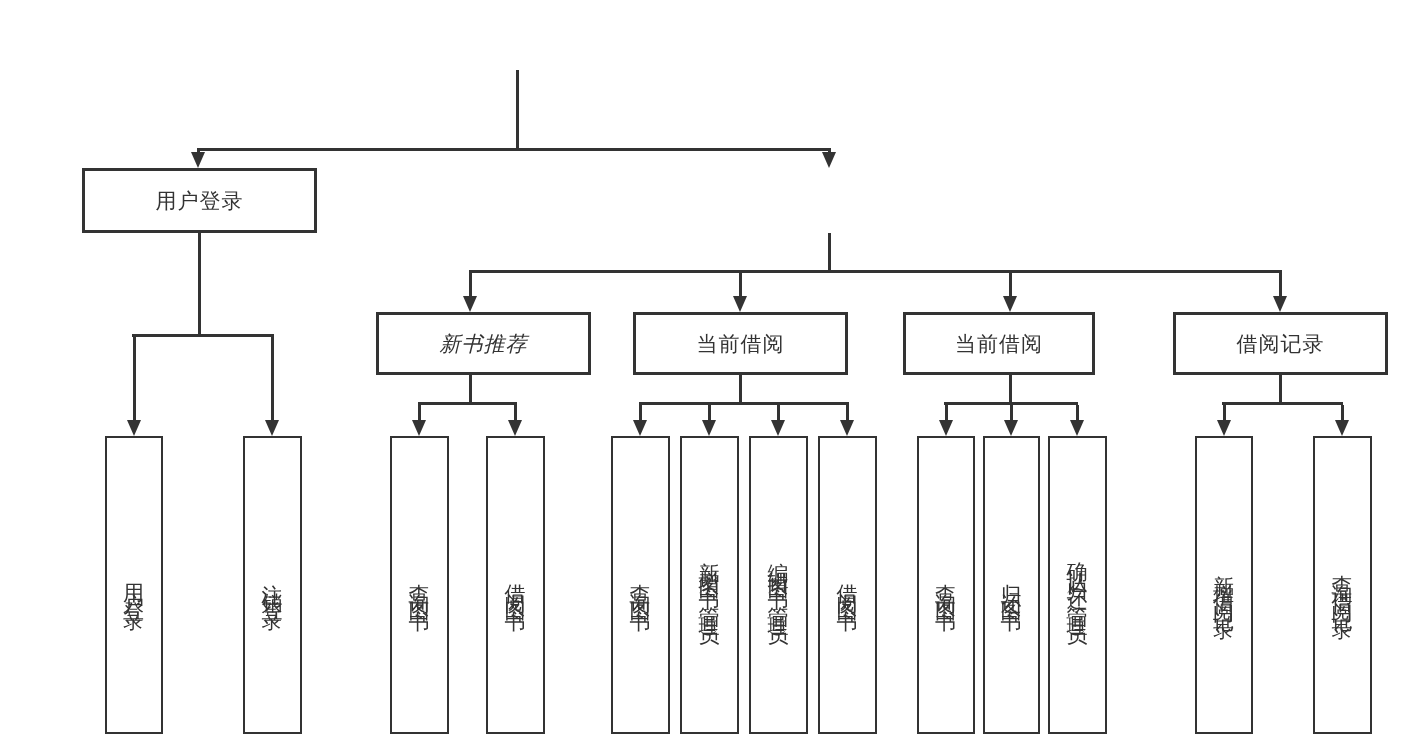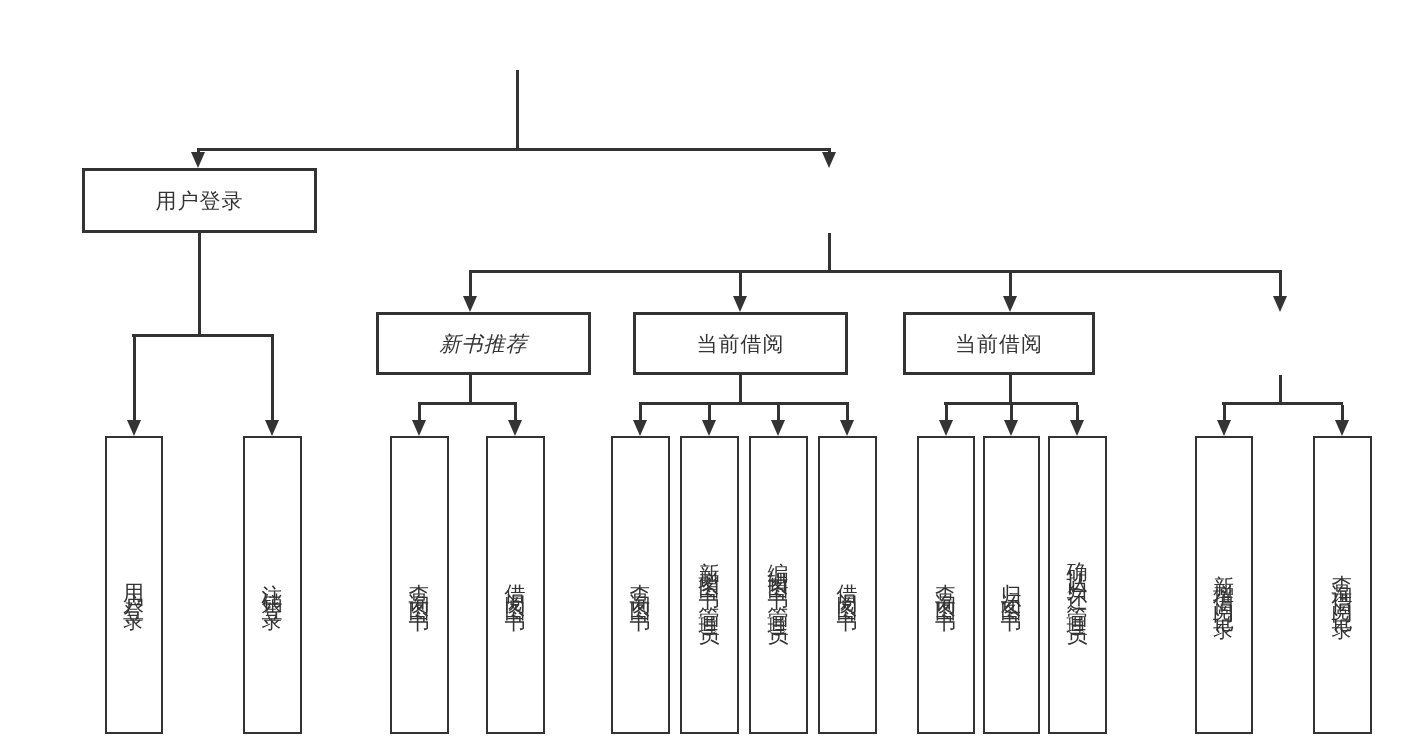--- a/index.html
+++ b/index.html
@@ -66,20 +66,23 @@
   <div class="ahead" style="left:1273px;top:296px;"></div>
 
   <div class="box" style="left:376px;top:312px;width:215px;height:63px;font-style:italic;">
     <span class="hlabel">新书推荐</span>
   </div>
   <div class="box" style="left:633px;top:312px;width:215px;height:63px;">
     <span class="hlabel">当前借阅</span>
   </div>
   <div class="box" style="left:903px;top:312px;width:192px;height:63px;">
     <span class="hlabel">当前借阅</span>
+  </div>
+  <div class="box" style="left:1173px;top:312px;width:215px;height:63px;">
+    <span class="hlabel">借阅记录</span>
   </div>
 
   <div class="vline" style="left:469px;top:375px;height:30px;"></div>
   <div class="hline" style="left:418px;top:402px;width:99px;"></div>
   <div class="vline" style="left:418px;top:405px;height:16px;"></div>
   <div class="ahead" style="left:412px;top:420px;"></div>
   <div class="vline" style="left:514px;top:405px;height:16px;"></div>
   <div class="ahead" style="left:508px;top:420px;"></div>
 
   <div class="vline" style="left:739px;top:375px;height:30px;"></div>

